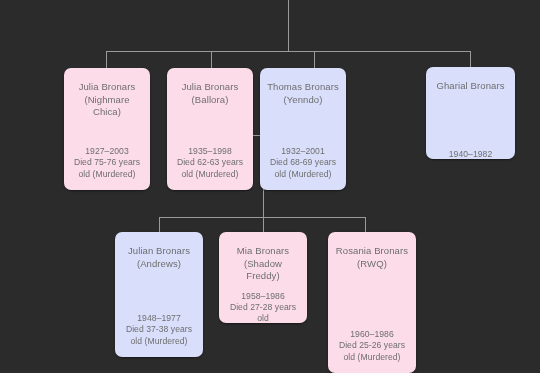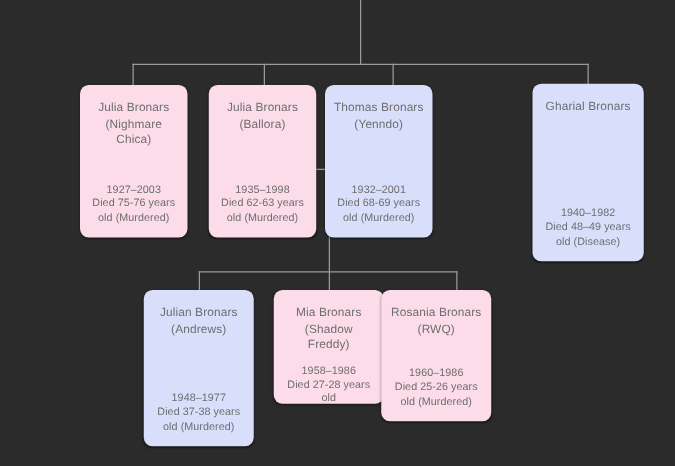--- a/index.html
+++ b/index.html
@@ -96,21 +96,21 @@
 
   <div class="node blue" style="left:260px; top:68px; width:86px; height:122px;">
     <div class="nm">Thomas Bronars
 (Yenndo)</div>
     <div class="spacer"></div>
     <div class="meta">1932–2001
 Died 68-69 years
 old (Murdered)</div>
   </div>
 
-  <div class="node blue" style="left:426px; top:67px; width:89px; height:142px;gap:24px;">
+  <div class="node blue" style="left:426px; top:67px; width:89px; height:92px;gap:24px;">
     <div class="nm">Gharial Bronars</div>
     <div class="spacer"></div>
     <div class="meta">1940–1982
 Died 48–49 years
 old (Disease)</div>
   </div>
 
   <div class="node blue" style="left:115px; top:232px; width:88px; height:125px;gap:10px;">
     <div class="nm">Julian Bronars
 (Andrews)</div>
@@ -123,21 +123,21 @@
   <div class="node pink" style="left:219px; top:232px; width:88px; height:91px;">
     <div class="nm">Mia Bronars
 (Shadow
 Freddy)</div>
     <div class="spacer"></div>
     <div class="meta">1958–1986
 Died 27-28 years
 old</div>
   </div>
 
-  <div class="node pink" style="left:305px; top:232px; width:88px; height:105px;">
+  <div class="node pink" style="left:328px; top:232px; width:88px; height:141px;">
     <div class="nm">Rosania Bronars
 (RWQ)</div>
     <div class="spacer"></div>
     <div class="meta">1960–1986
 Died 25-26 years
 old (Murdered)</div>
   </div>
 
 </div>
 

